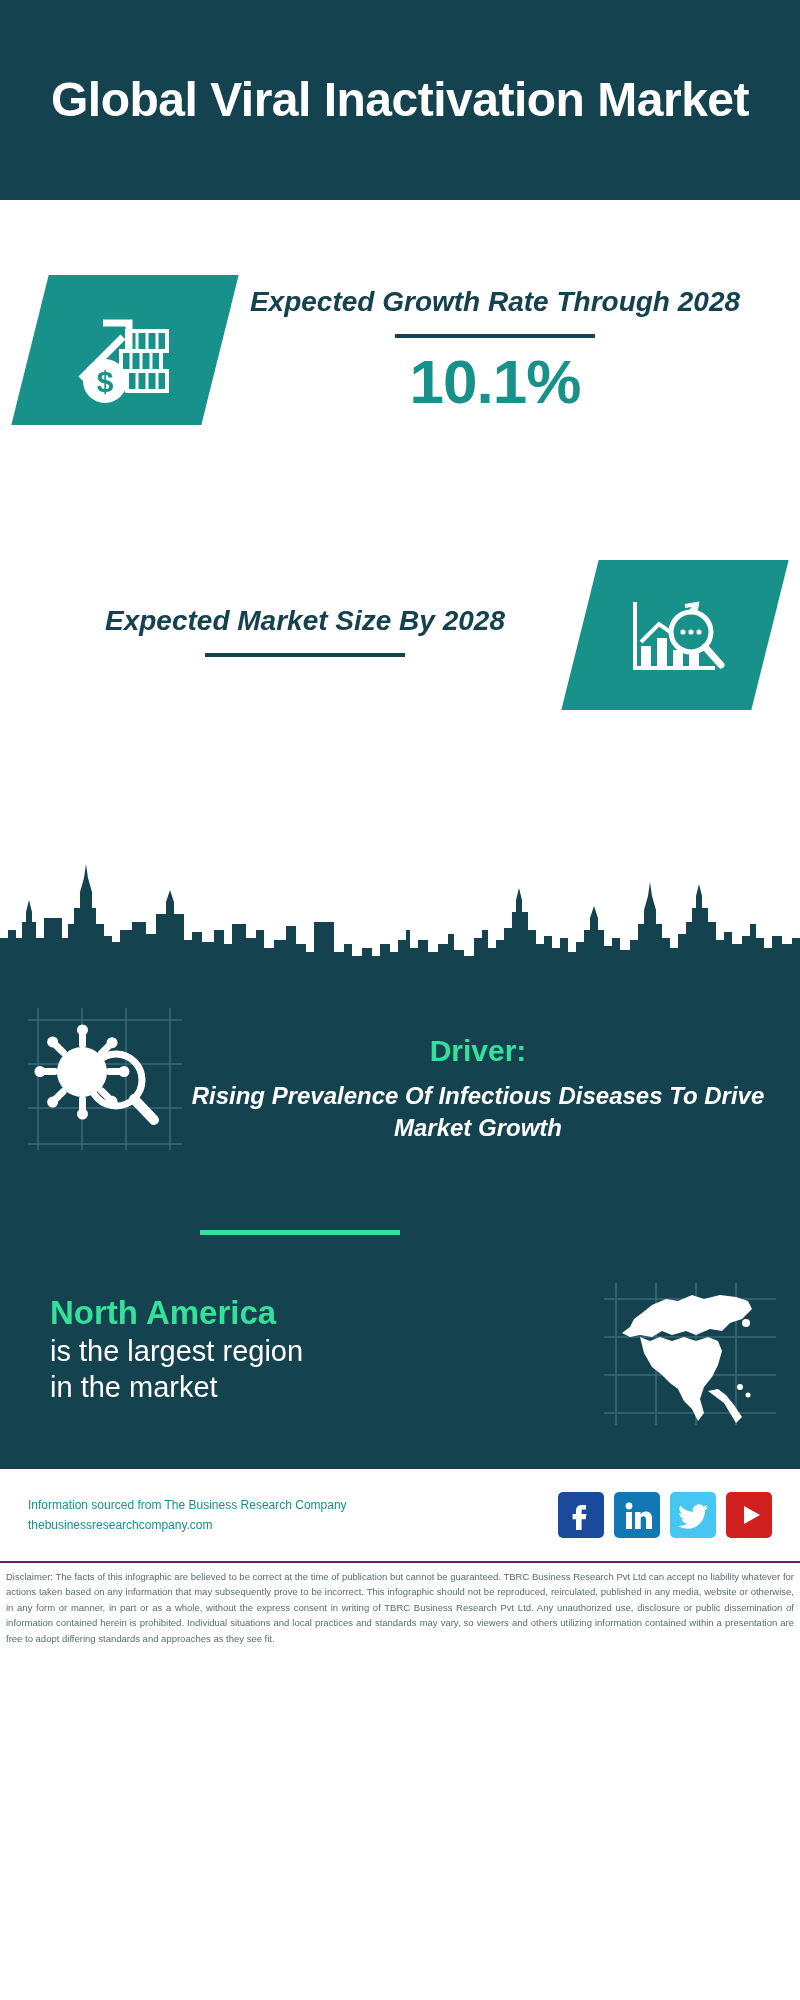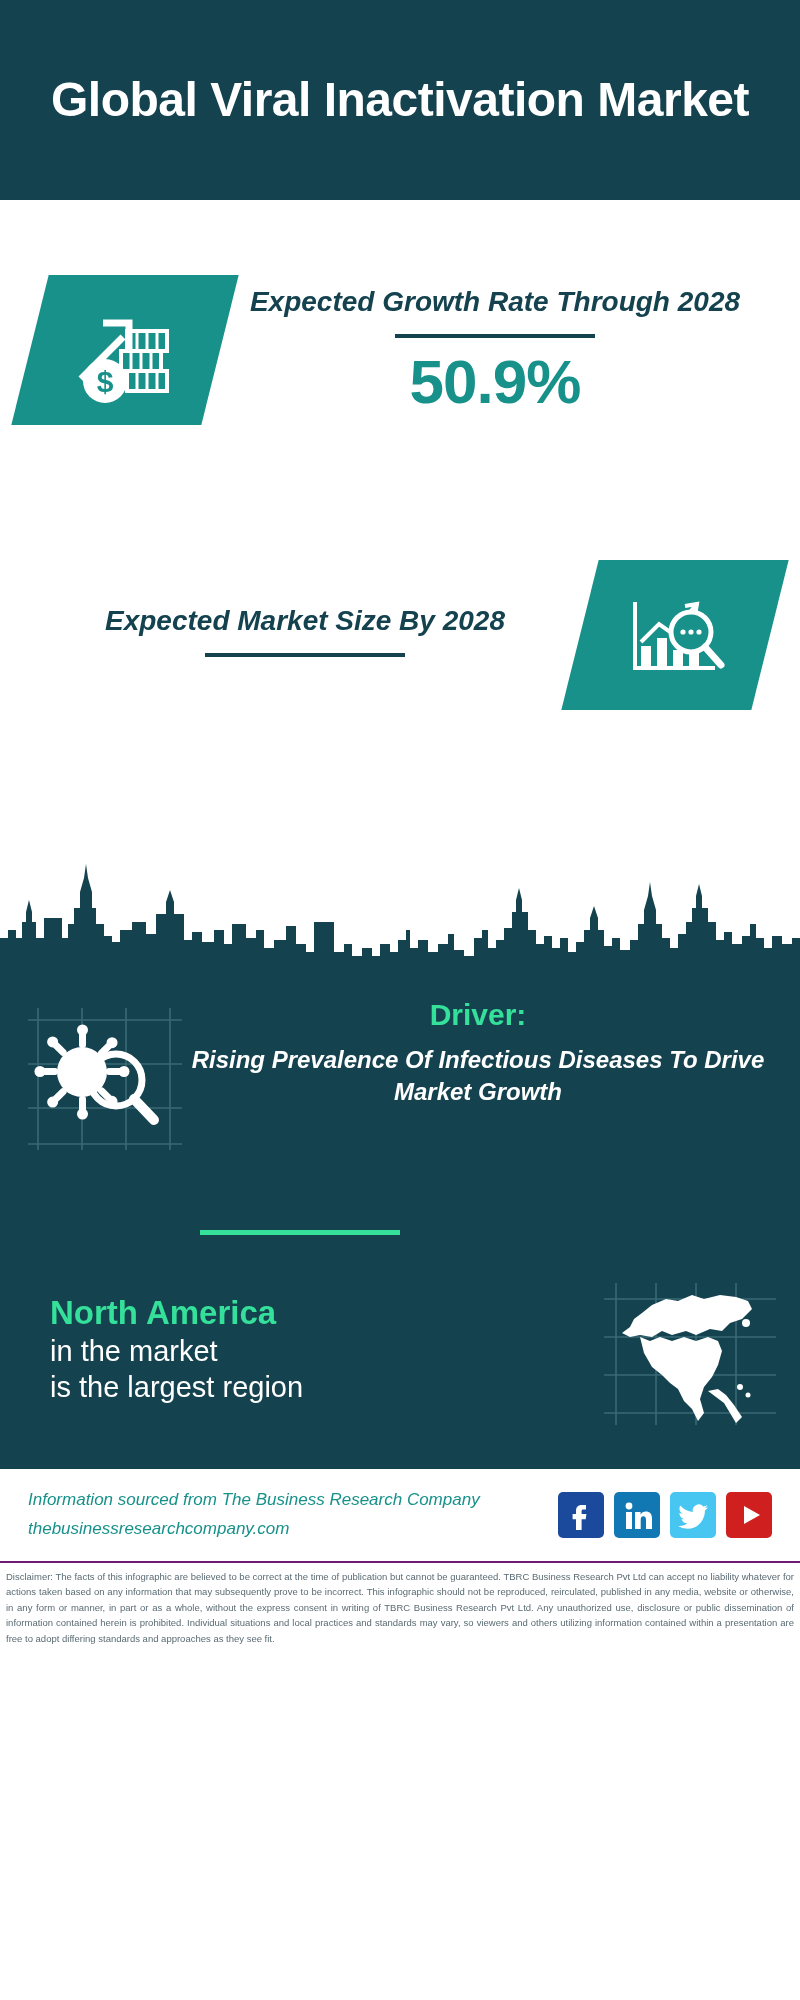--- a/index.html
+++ b/index.html
@@ -102,21 +102,21 @@
     padding: 20px 34px 0 20px;
     position: relative;
     min-height: 200px;
   }
   .driver-icon {
     width: 170px;
     flex: 0 0 170px;
     position: relative;
     height: 170px;
   }
-  .driver-copy { flex: 1; text-align: center; padding-top: 6px; }
+  .driver-copy { flex: 1; text-align: center; padding-top: 6px; margin-top: 36px; }
   .driver-heading {
     color: #34e09a;
     font-size: 30px;
     font-weight: bold;
     margin-bottom: 12px;
   }
   .driver-body {
     color: #ffffff;
     font-size: 24px;
     font-weight: bold;
@@ -161,23 +161,22 @@
     background: #ffffff;
     height: 92px;
     display: flex;
     align-items: center;
     padding: 0 28px;
     gap: 14px;
   }
   .source-text { flex: 1; }
   .source-line {
     color: #17918a;
-    font-size: 17px;
+    font-size: 12px;
     line-height: 1.7;
-    font-style: italic;
   }
   .social { display: flex; gap: 10px; }
   .social-icon {
     width: 46px;
     height: 46px;
     border-radius: 5px;
     display: flex;
     align-items: center;
     justify-content: center;
   }
@@ -226,21 +225,21 @@
         <line x1="72" y1="76" x2="72" y2="96" stroke="#fff" stroke-width="3"></line>
         <line x1="82" y1="76" x2="82" y2="96" stroke="#fff" stroke-width="3"></line>
         <line x1="92" y1="76" x2="92" y2="96" stroke="#fff" stroke-width="3"></line>
         <circle cx="40" cy="86" r="22" fill="#fff"></circle>
         <text x="40" y="97" font-size="30" font-weight="bold" fill="#17918a" text-anchor="middle" font-family="Liberation Sans, sans-serif">$</text>
       </svg>
     </div>
     <div class="stat-text">
       <div class="stat-label">Expected Growth Rate Through 2028</div>
       <div class="stat-rule"></div>
-      <div class="stat-value">50.9%</div>
+      <div class="stat-value">10.1%</div>
     </div>
   </div>
 
   <div class="stat-row size">
     <div class="stat-text">
       <div class="stat-label">Expected Market Size By 2028</div>
       <div class="stat-rule"></div>
     </div>
     <div class="badge">
       <svg width="120" height="110" viewBox="0 0 120 110">
@@ -311,22 +310,22 @@
       <div class="driver-heading">Driver:</div>
       <div class="driver-body">Rising Prevalence Of Infectious Diseases To Drive Market Growth</div>
     </div>
   </div>
 
   <div class="green-rule"></div>
 
   <div class="region-block">
     <div class="region-copy">
       <div class="region-name">North America</div>
+      <div class="region-sub">is the largest region</div>
       <div class="region-sub">in the market</div>
-      <div class="region-sub">is the largest region</div>
     </div>
     <div class="region-map">
       <svg width="180" height="150" viewBox="0 0 180 150">
         <g stroke="#3a6a76" stroke-width="1.6" fill="none">
           <line x1="16" y1="4" x2="16" y2="146"></line>
           <line x1="56" y1="4" x2="56" y2="146"></line>
           <line x1="96" y1="4" x2="96" y2="146"></line>
           <line x1="136" y1="4" x2="136" y2="146"></line>
           <line x1="4" y1="20" x2="176" y2="20"></line>
           <line x1="4" y1="58" x2="176" y2="58"></line>

